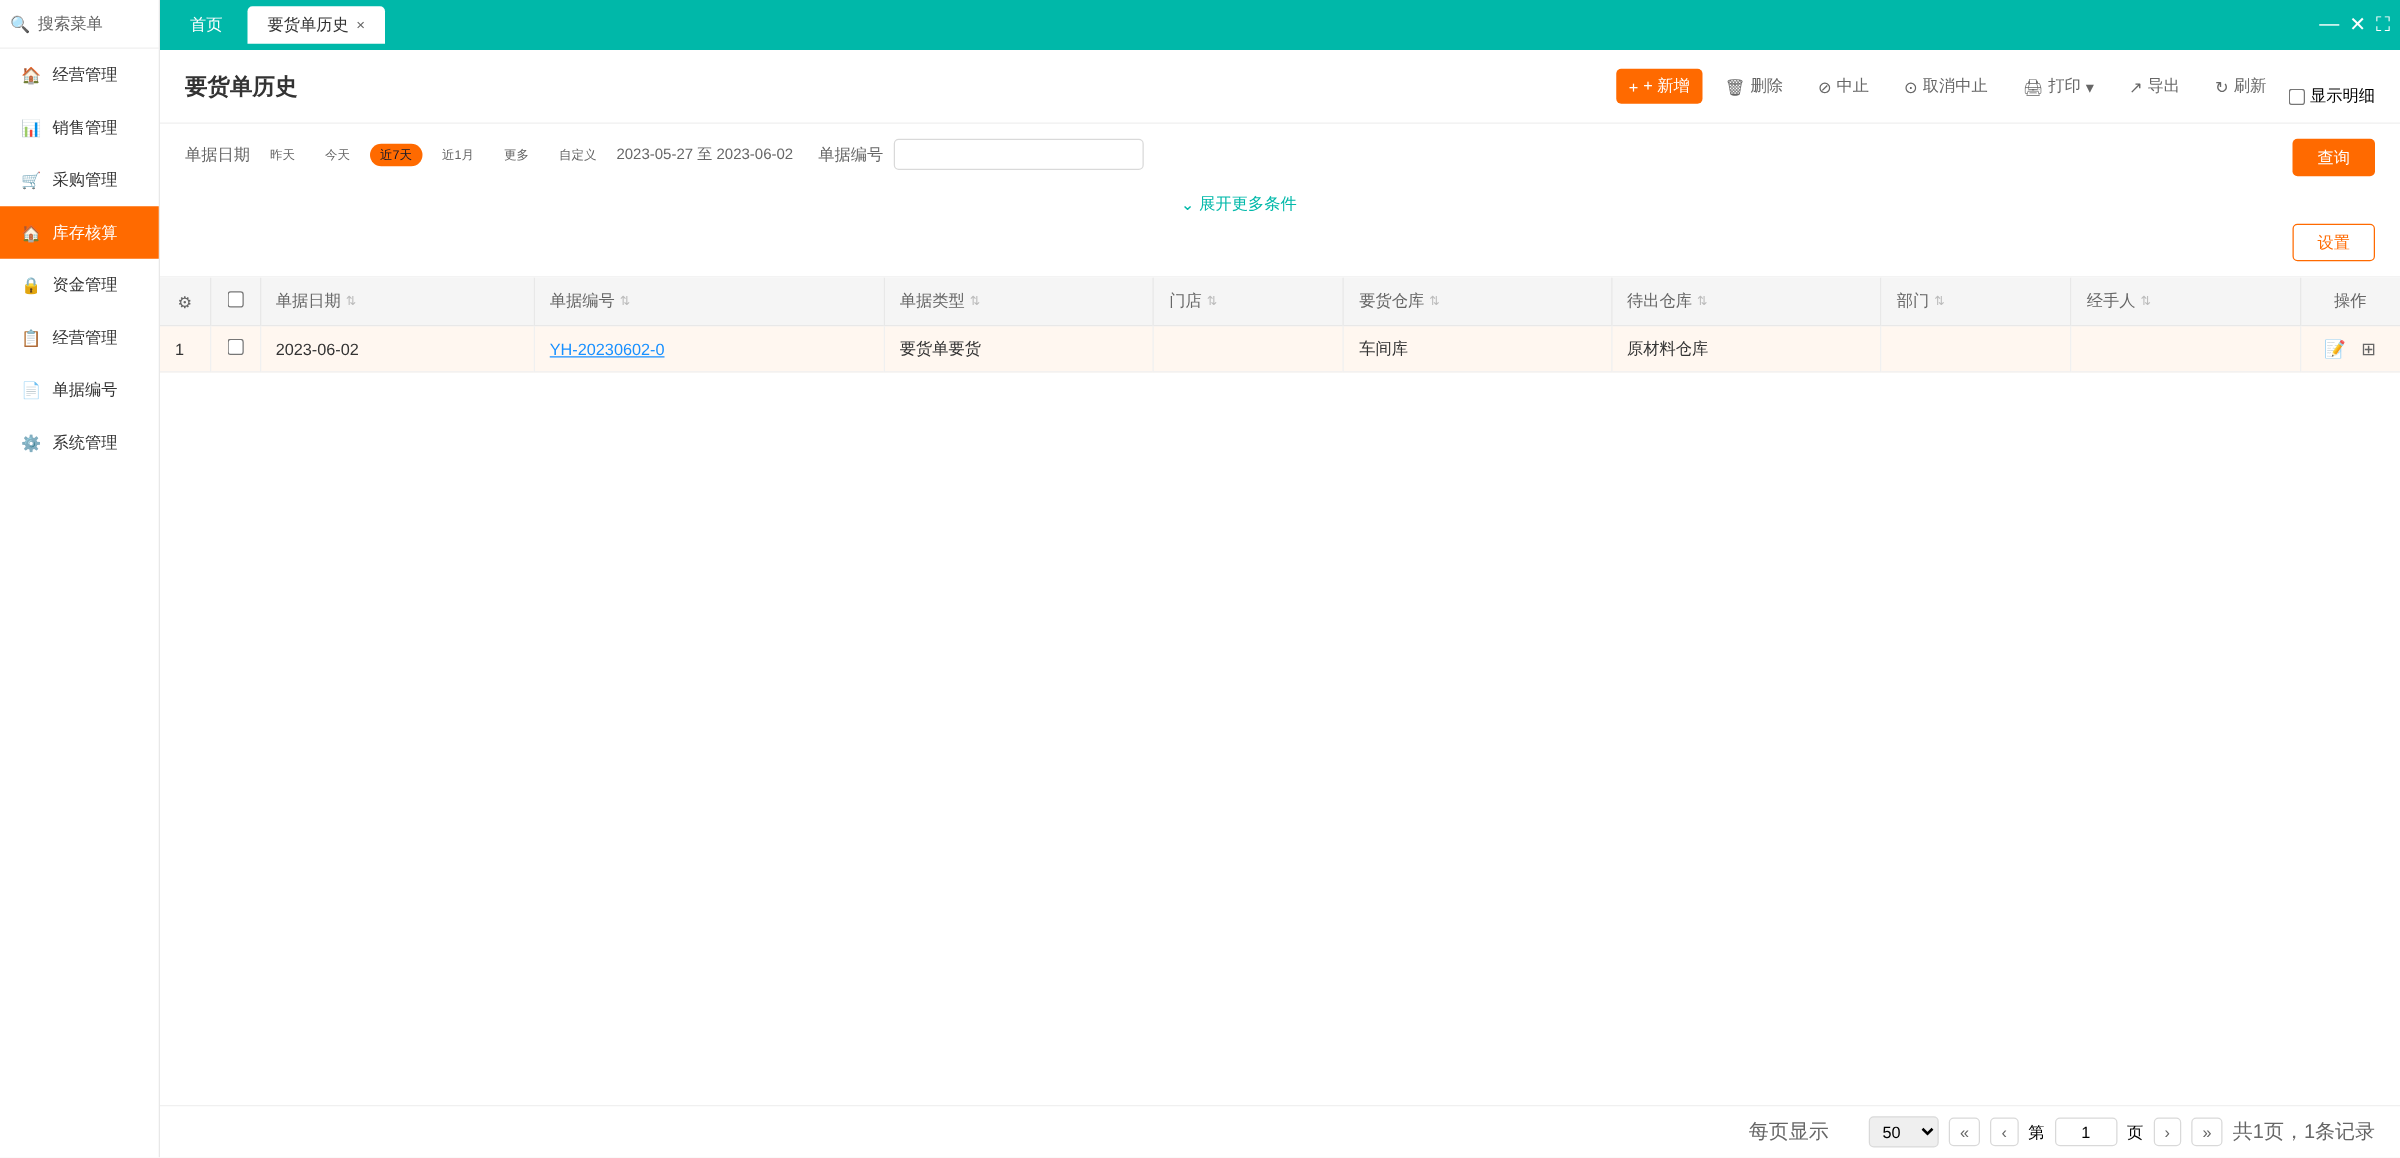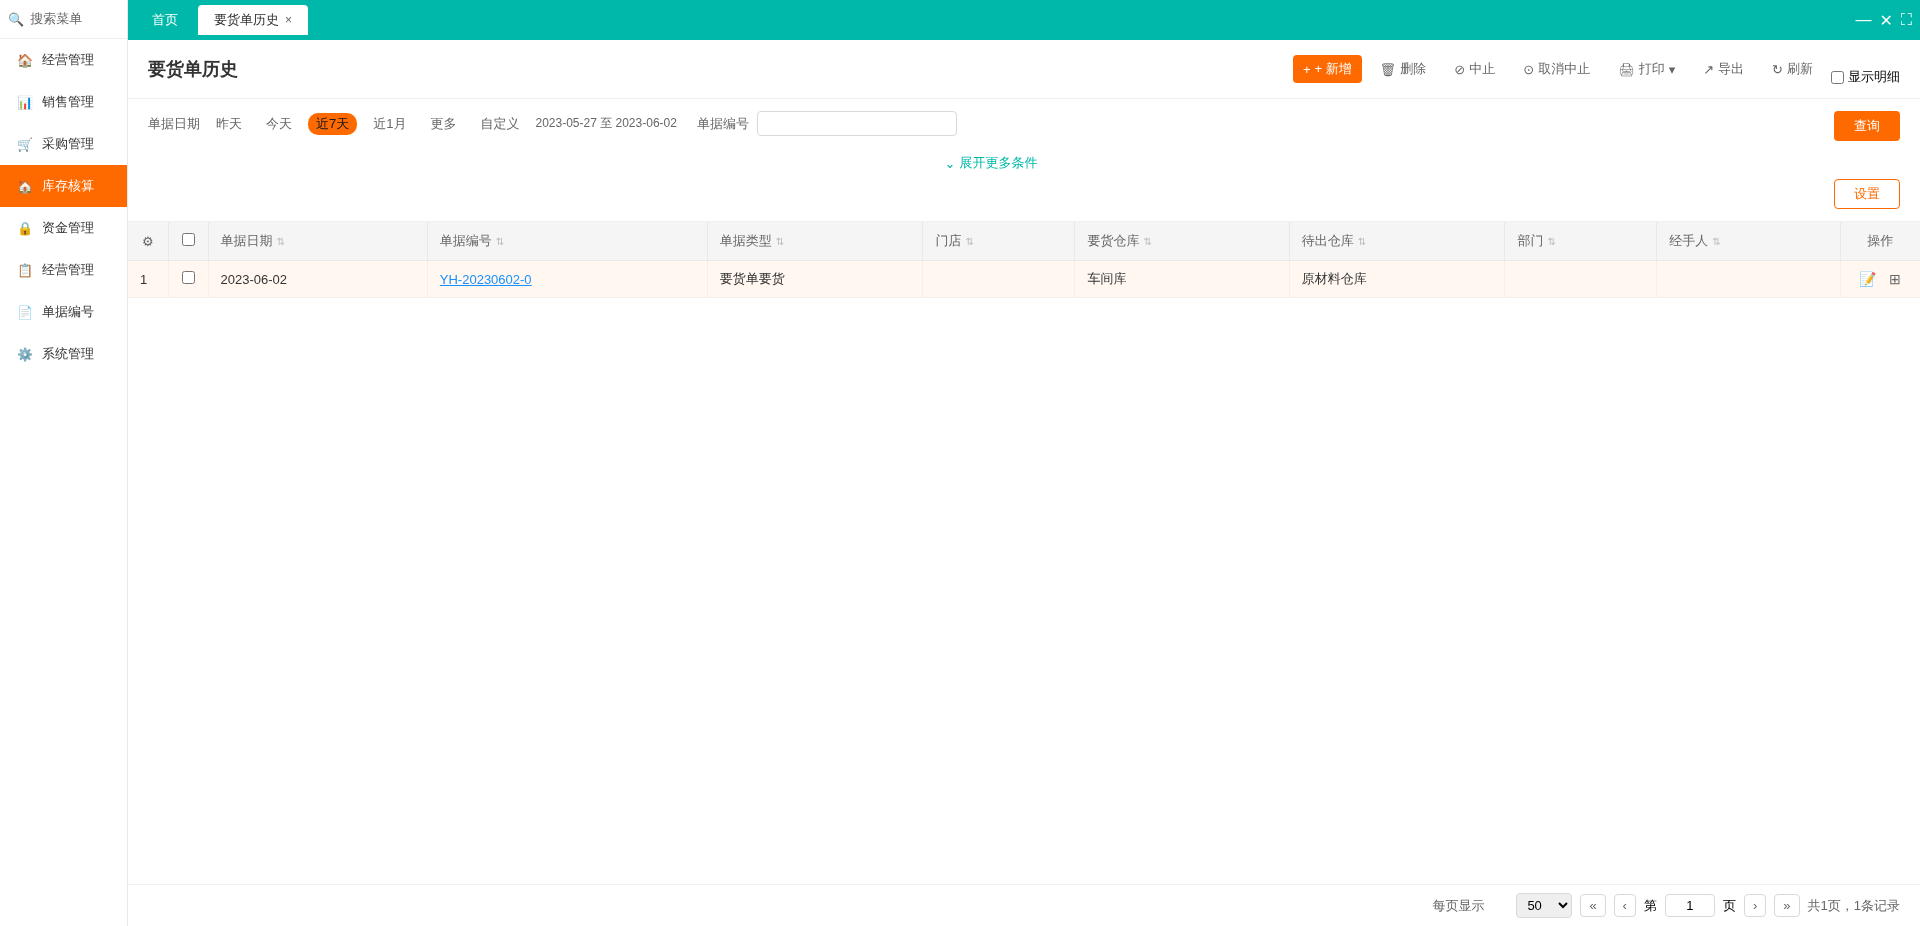--- a/index.html
+++ b/index.html
@@ -146,21 +146,21 @@
       color: #666;
       font-size: 13px;
       white-space: nowrap;
     }
     .date-btn {
       padding: 2px 8px;
       border: none;
       background: none;
       cursor: pointer;
       color: #666;
-      font-size: 13px;
+      font-size: 10px;
       border-radius: 3px;
     }
     .date-btn.active {
       background: #ff6a00;
       color: #0f172a;
       border-radius: 10px;
     }
     .date-range {
       color: #666;
       font-size: 12px;
@@ -288,21 +288,21 @@
     .pagination {
       display: flex;
       align-items: center;
       justify-content: flex-end;
       padding: 8px 20px;
       border-top: 1px solid #f0f0f0;
       gap: 8px;
       flex-shrink: 0;
       background: #fff;
     }
-    .pagination-info { color: #666; font-size: 13px; }
+    .pagination-info { color: #666; font-size: 16px; }
     .page-size-select {
       border: 1px solid #d9d9d9;
       border-radius: 4px;
       padding: 3px 6px;
       font-size: 13px;
       margin-left: 24px;
     }
     .page-btn {
       border: 1px solid #d9d9d9;
       background: #fff;

